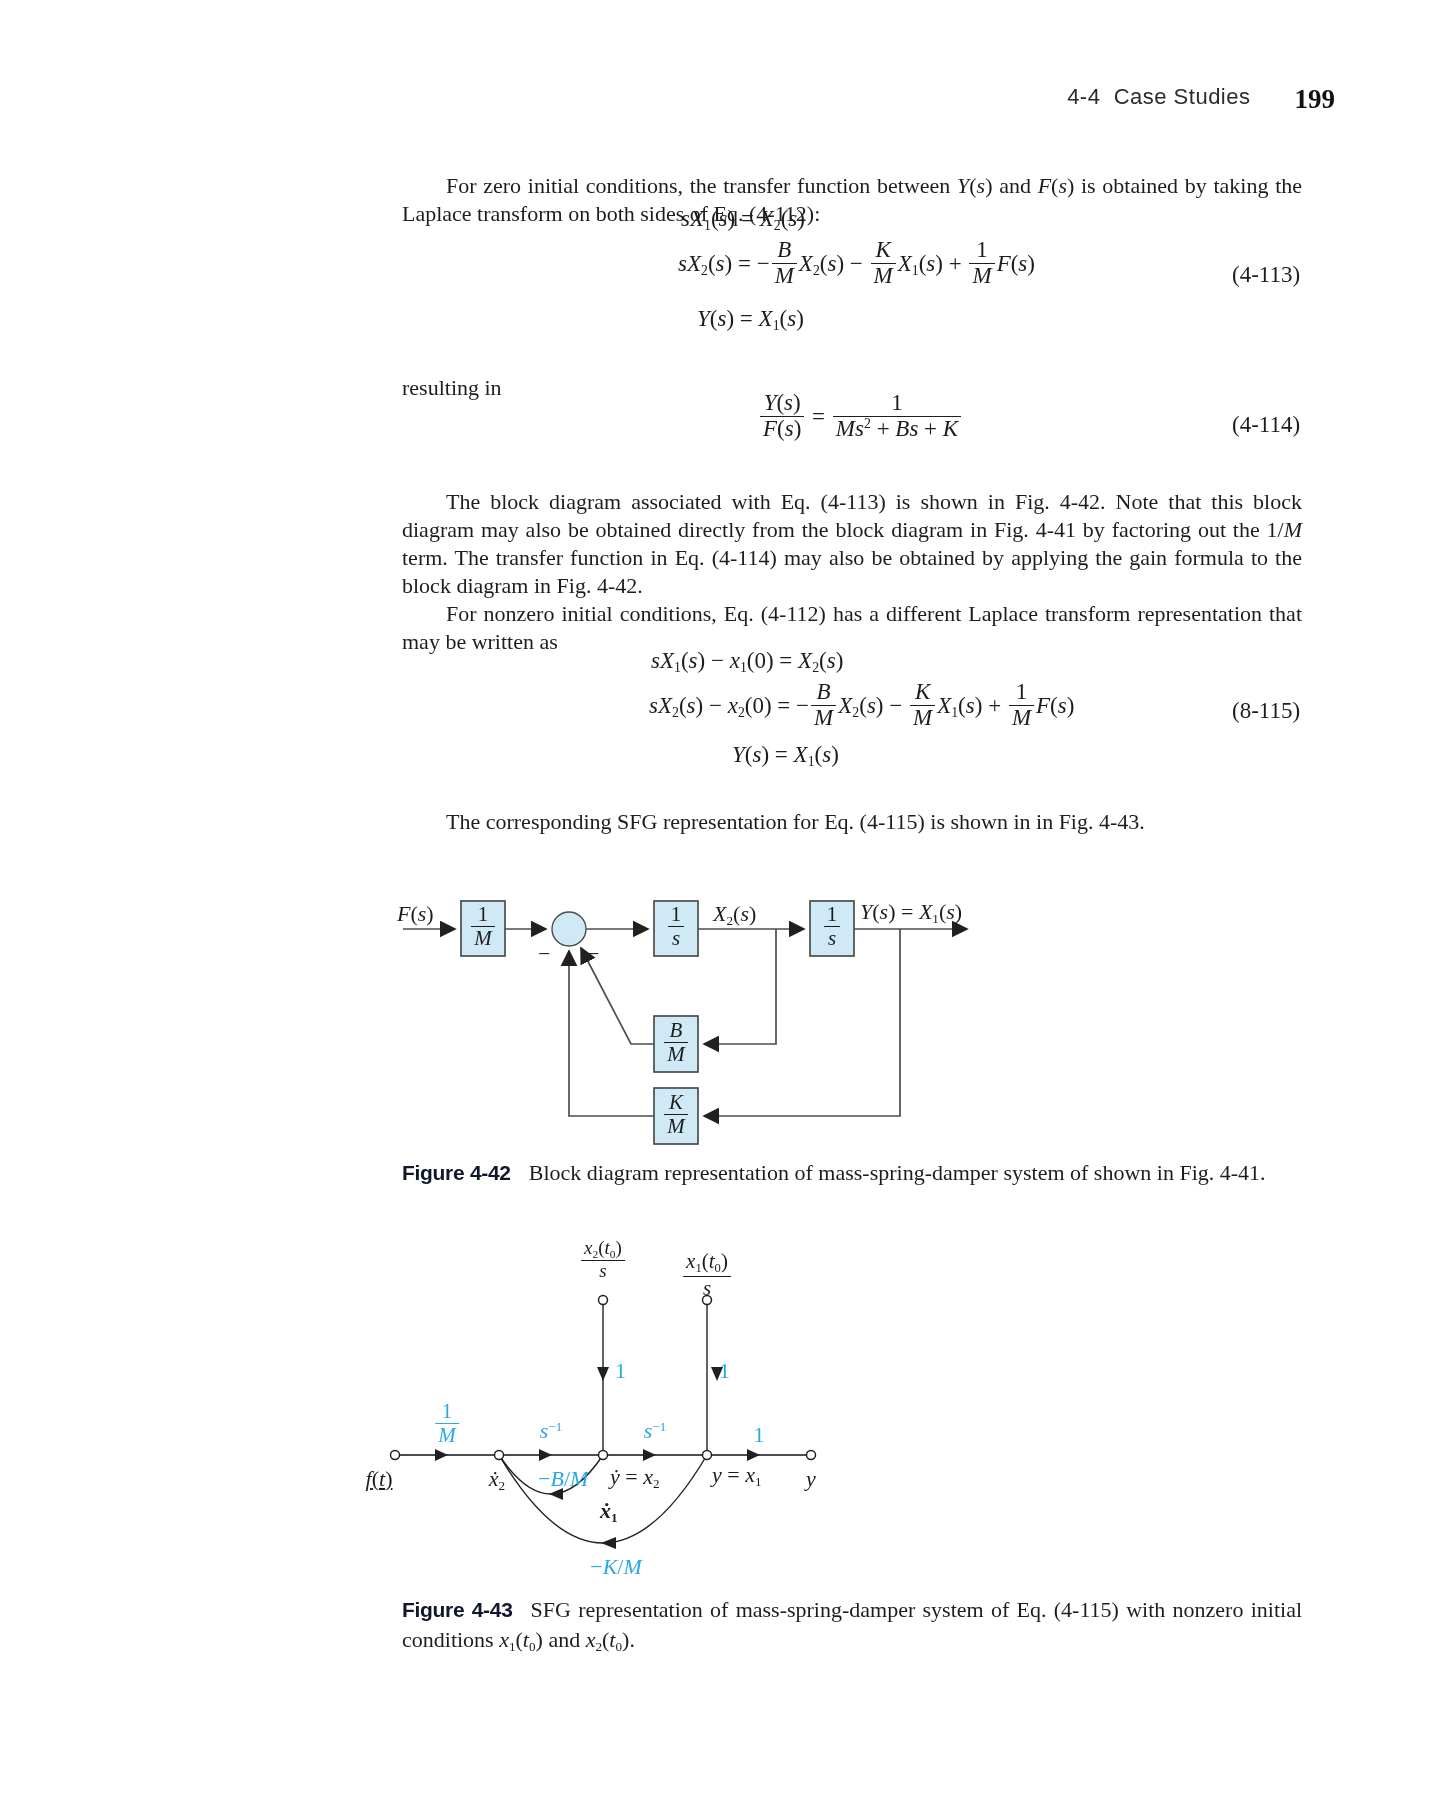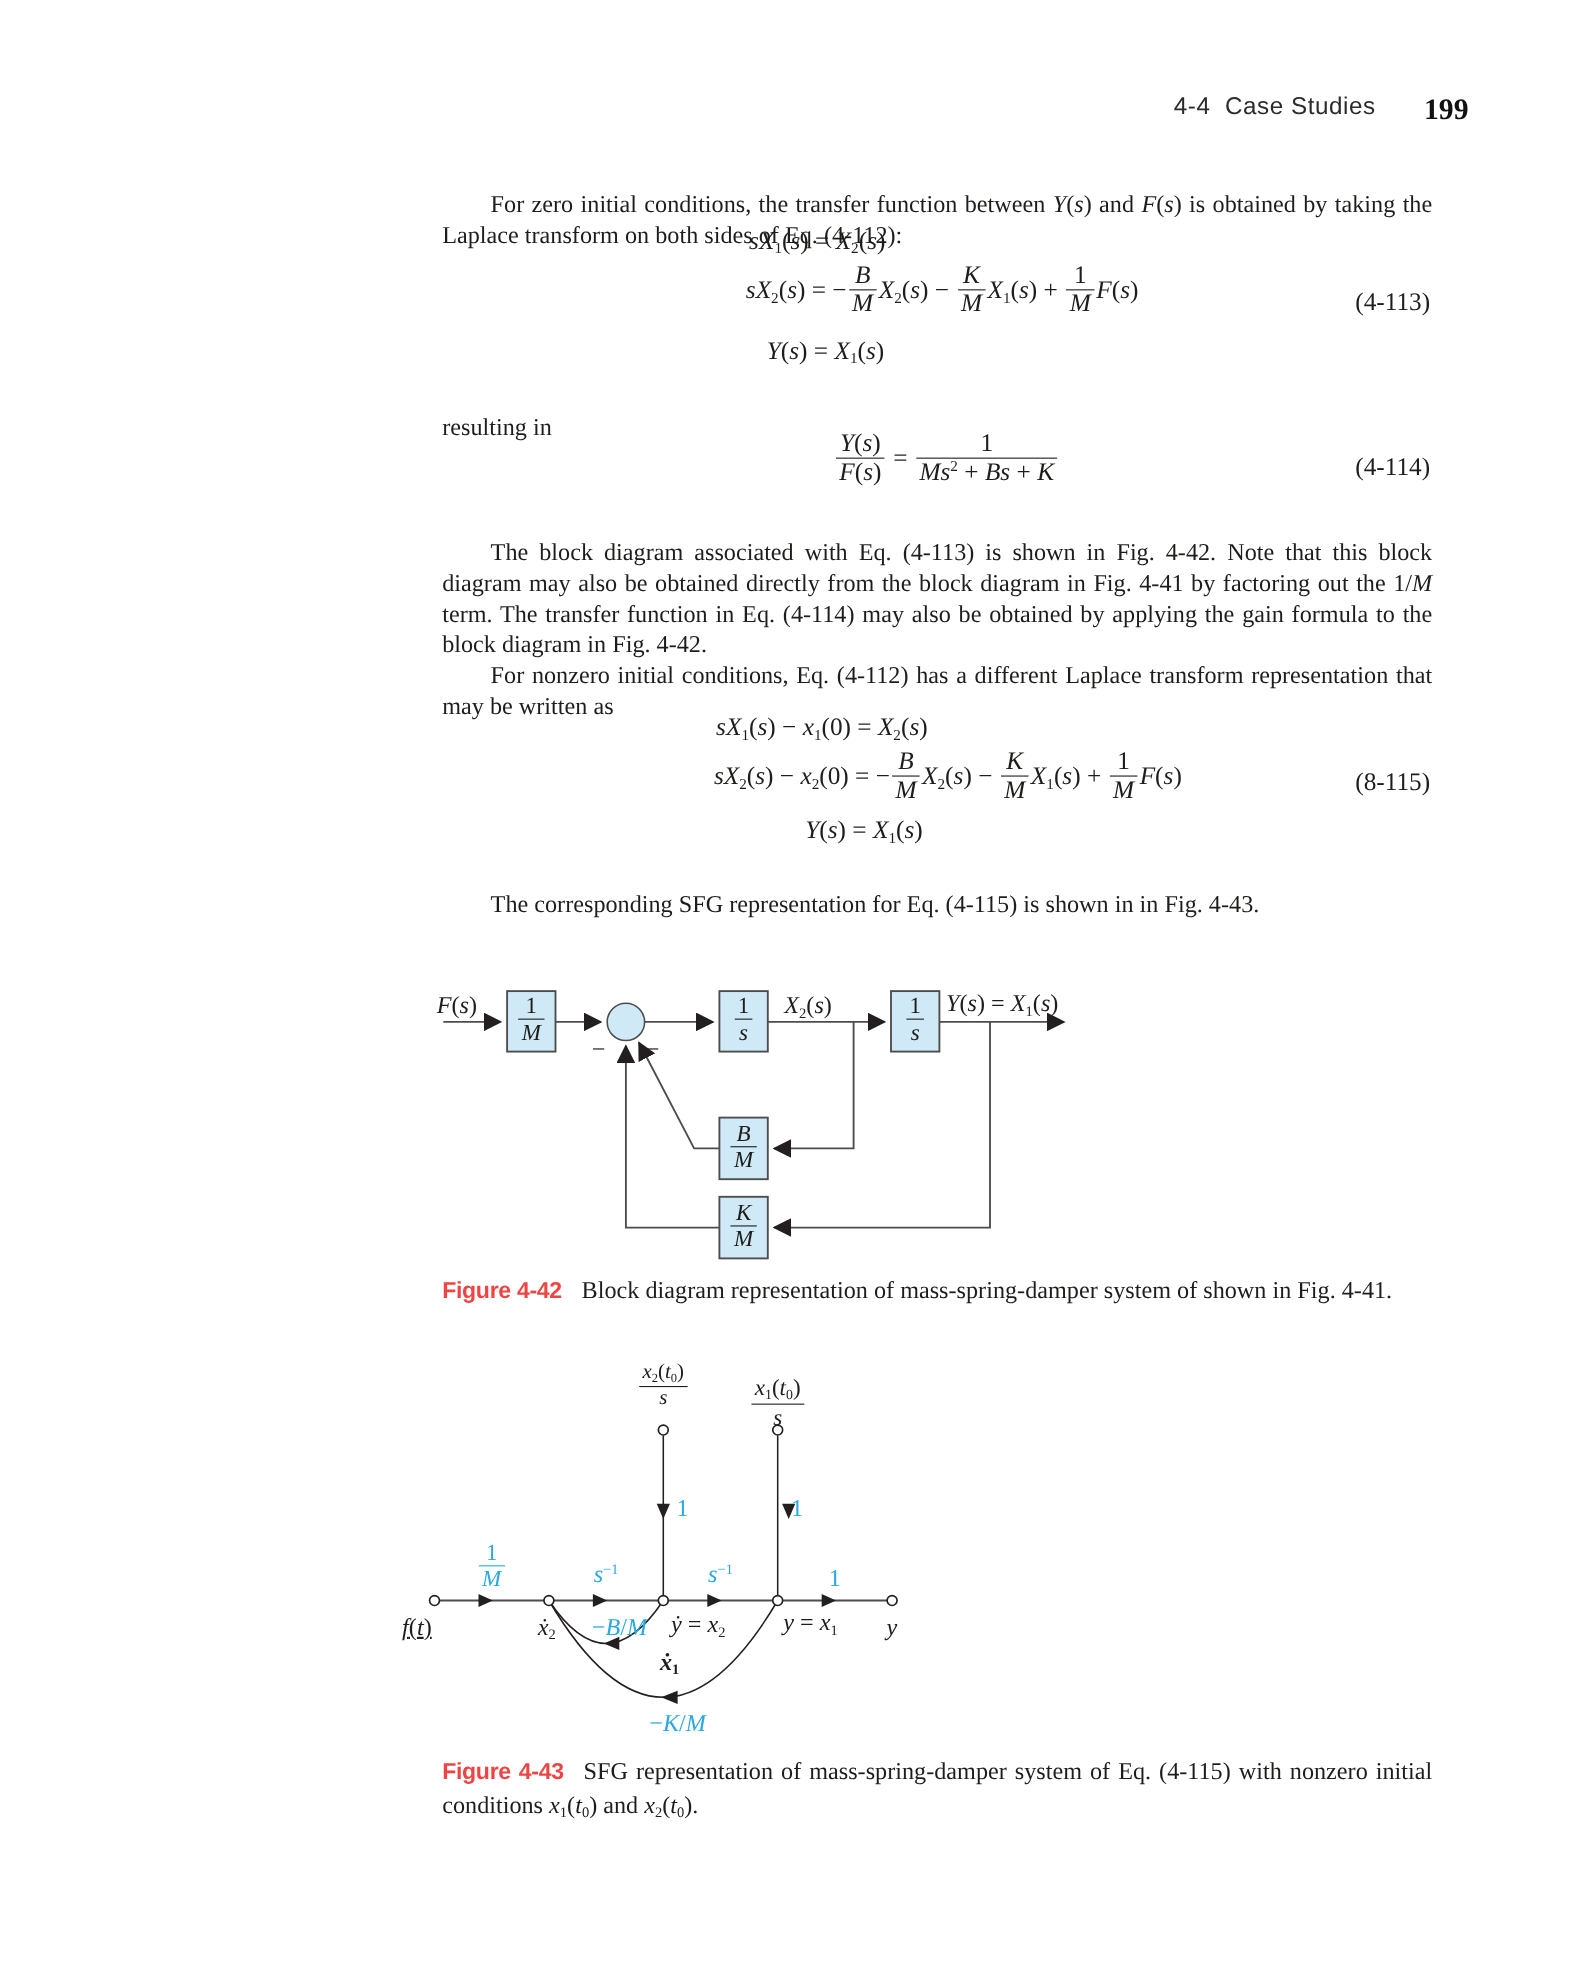--- a/index.html
+++ b/index.html
@@ -28,21 +28,21 @@
 
   
   .fig{position:absolute;}
   .fig .lbl{position:absolute;font-size:22px;white-space:pre;}
   .boxlbl{position:absolute;display:flex;align-items:center;justify-content:center;font-size:21px;}
   .cyan{color:#29a9e1;}
   .ctr{transform:translateX(-50%);}
   .small1{font-size:20px;}
 
   .caption{position:absolute;left:402px;width:900px;font-size:22px;line-height:30px;text-align:justify;}
-  .figtag{font-family:"Liberation Sans","DejaVu Sans",sans-serif;font-weight:bold;color:#ef4444;
+  .figtag{font-family:"Liberation Sans","DejaVu Sans",sans-serif;font-weight:bold;color:#0f172a;
           font-size:21px;margin-right:18px;letter-spacing:-0.3px;}
 </style>
 </head>
 <body>
 
 <div id="page">
 
   <div class="runhead">
     <span class="runsec">4-4  Case Studies</span>
     <span class="folio">199</span>

